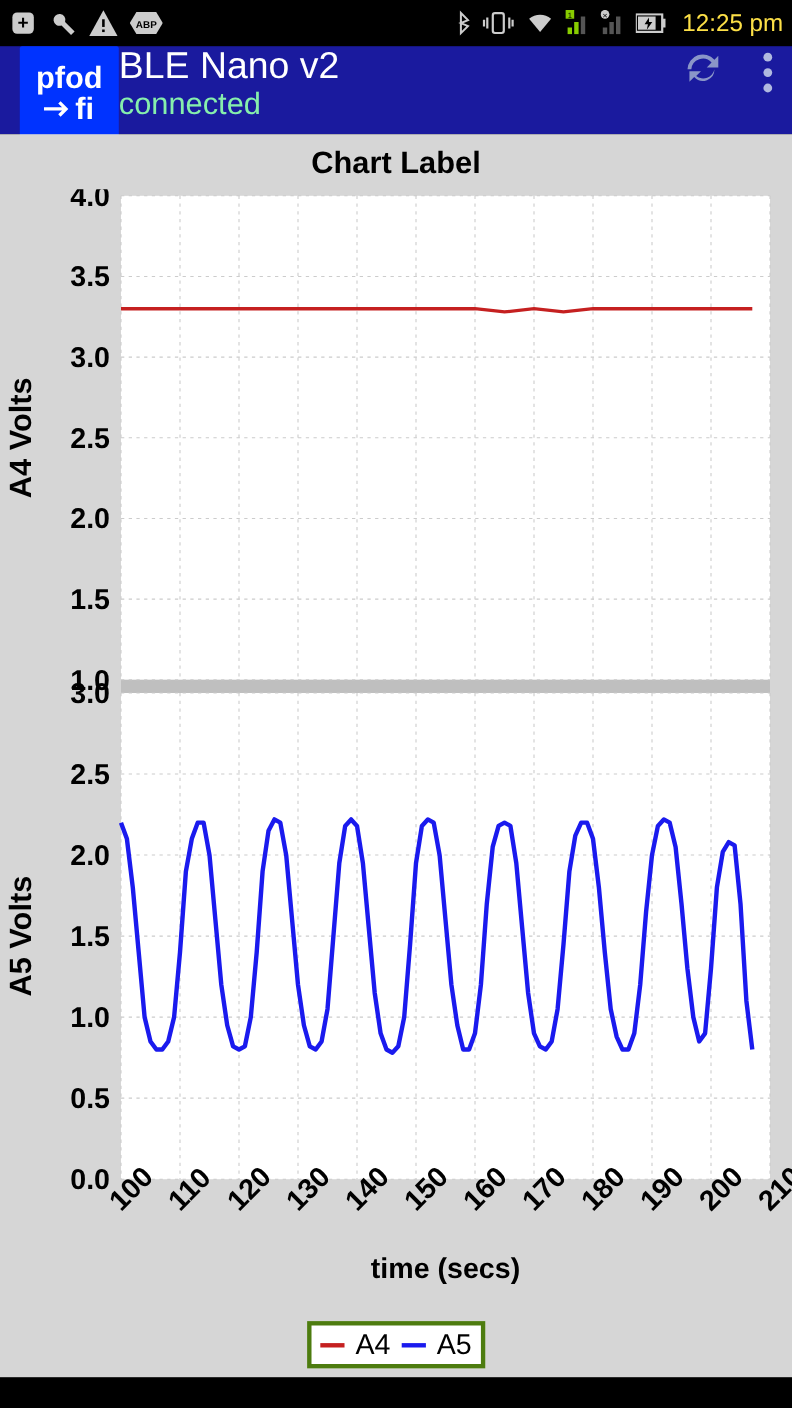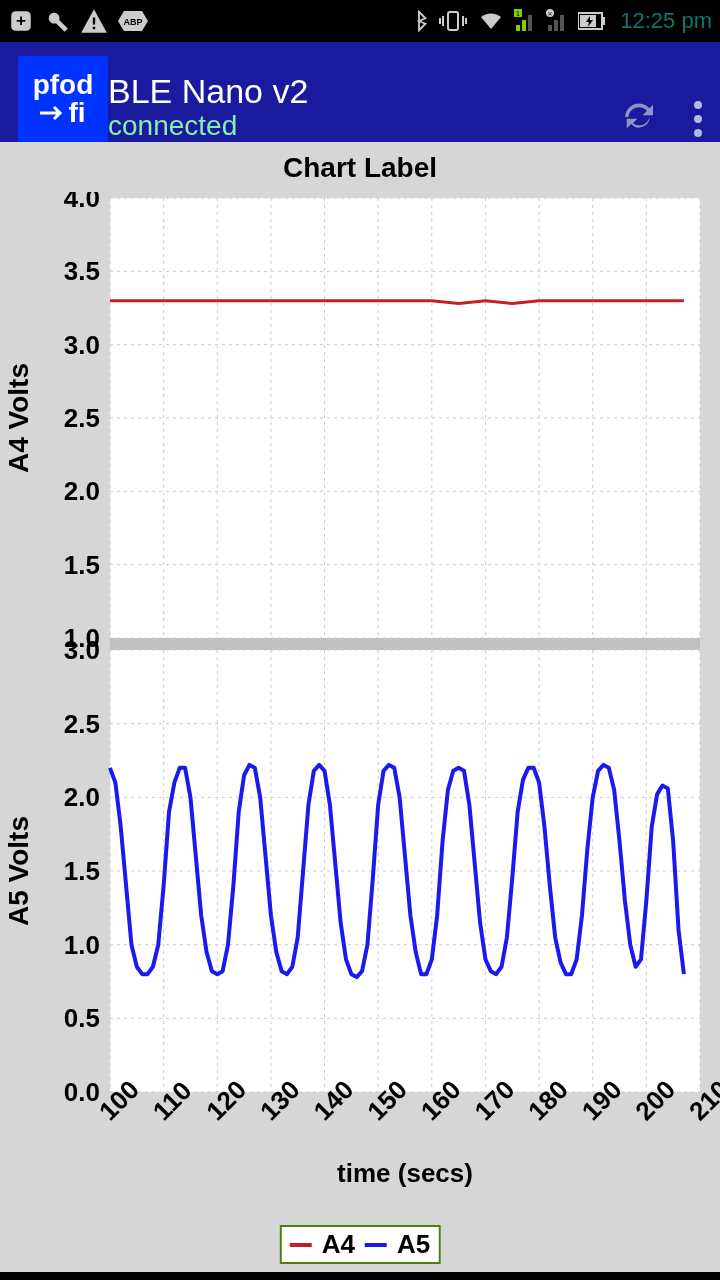--- a/index.html
+++ b/index.html
@@ -1,40 +1,40 @@
 <!DOCTYPE html>
 <html><head>
 <meta charset="utf-8">
 <style>
   * { box-sizing: border-box; margin: 0; padding: 0; }
   html, body { width: 720px; height: 1280px; font-family: Arial, sans-serif; overflow: hidden; background: #000; }
   .status-bar { height: 42px; background: #000; color: #fff; display: flex; align-items: center; padding: 0 8px; justify-content: space-between; }
   .status-left { display: flex; gap: 10px; align-items: center; }
   .status-right { display: flex; gap: 8px; align-items: center; }
   .status-icon { fill: #ccc; }
-  .status-time { color: #0f766e; font-size: 22px; margin-left: 6px; }
-  .app-bar { height: 100px; background: #1a1a9e; display: flex; align-items: flex-end; padding: 0 18px; }
+  .status-time { color: #fde047; font-size: 22px; margin-left: 6px; }
+  .app-bar { height: 80px; background: #1a1a9e; display: flex; align-items: flex-start; padding: 0 18px; }
   .app-logo { width: 90px; height: 86px; background: #0033ff; color: #fff; display: flex; flex-direction: column; align-items: center; justify-content: center; font-weight: bold; border-radius: 2px; }
   .app-logo-top { font-size: 28px; line-height: 1; }
   .app-logo-bot { font-size: 28px; line-height: 1; display:flex; align-items:center; gap:2px;}
   .app-titles { flex: 1; color: #fff; }
   .app-title { font-size: 34px; line-height: 1.1; }
   .app-sub { font-size: 28px; color: #86efac; }
   .app-actions { display: flex; align-items: center; gap: 34px; }
   .refresh-icon svg { width: 42px; height: 42px; }
   .overflow-icon { display: flex; flex-direction: column; gap: 6px; }
   .overflow-icon span { width: 8px; height: 8px; background: #b0b9e0; border-radius: 50%; }
   .chart-area { background: #d6d6d6; height: 1130px; width: 720px; position: relative; padding-top: 6px; }
   .chart-title { text-align: center; font-weight: bold; font-size: 28px; padding: 4px 0 8px; }
   .plots { position: absolute; left: 0; right: 0; top: 50px; bottom: 0; }
   svg.chart-svg { display: block; }
   .axis-label-y { font-size: 28px; font-weight: bold; }
   .axis-label-x { font-size: 26px; font-weight: bold; text-anchor: middle; }
   .tick-label { font-size: 26px; font-weight: bold; fill: #000; }
-  .legend-box { position: absolute; bottom: 8px; left: 50%; transform: translateX(-50%); background: #fff; border: 2px solid #4d7c0f; padding: 2px 8px; display: flex; gap: 10px; align-items: center; font-size: 26px; font-weight: bold; }
+  .legend-box { position: absolute; bottom: 8px; left: 50%; transform: translateX(-50%); background: #fff; border: 4px solid #4d7c0f; padding: 2px 8px; display: flex; gap: 10px; align-items: center; font-size: 26px; font-weight: normal; }
   .legend-swatch-red { display:inline-block; width:22px; height:4px; background:#c52020; vertical-align:middle; }
   .legend-swatch-blue { display:inline-block; width:22px; height:4px; background:#1a1aee; vertical-align:middle; }
 </style>
 </head>
 <body>
 
 <div class="status-bar">
   <div class="status-left">
     <svg class="status-icon" width="26" height="26" viewBox="0 0 24 24">
         <rect x="3" y="3" width="18" height="18" rx="4" fill="#ccc"></rect>

